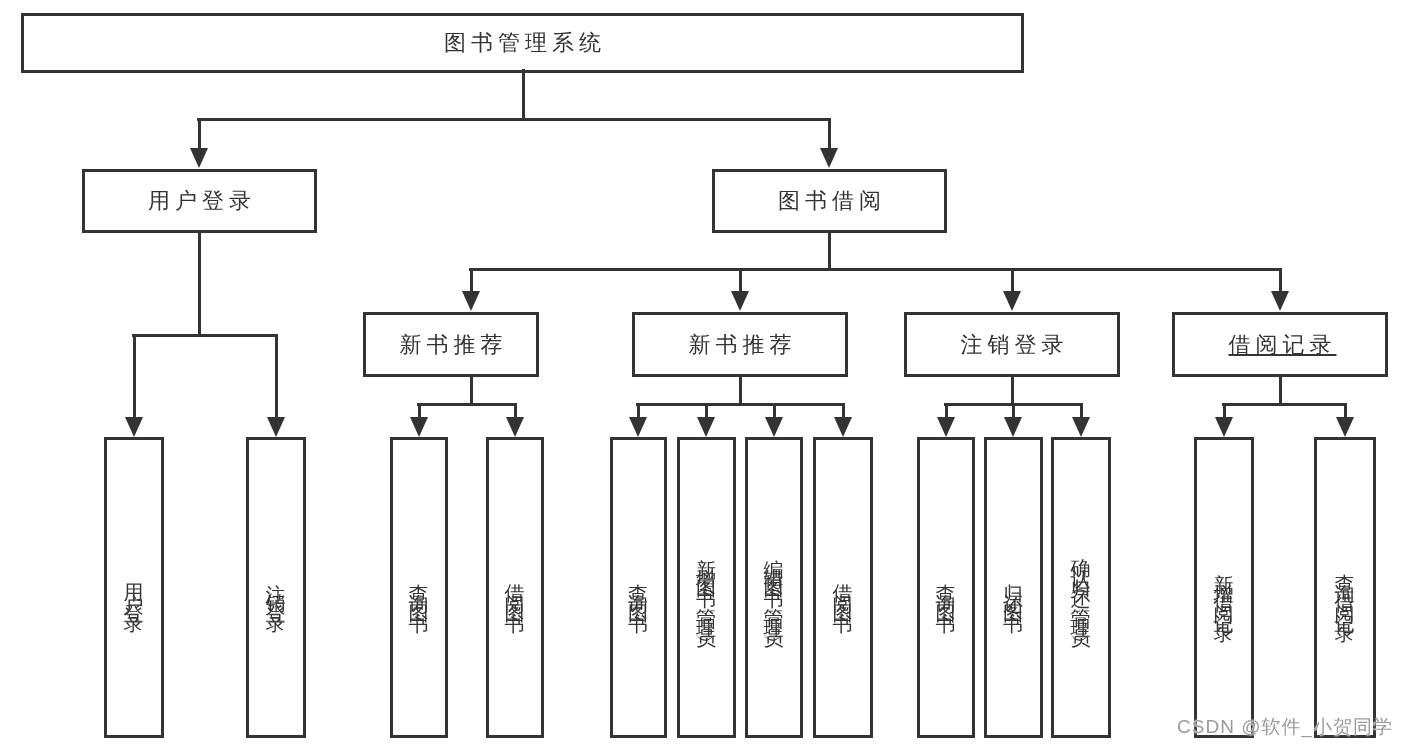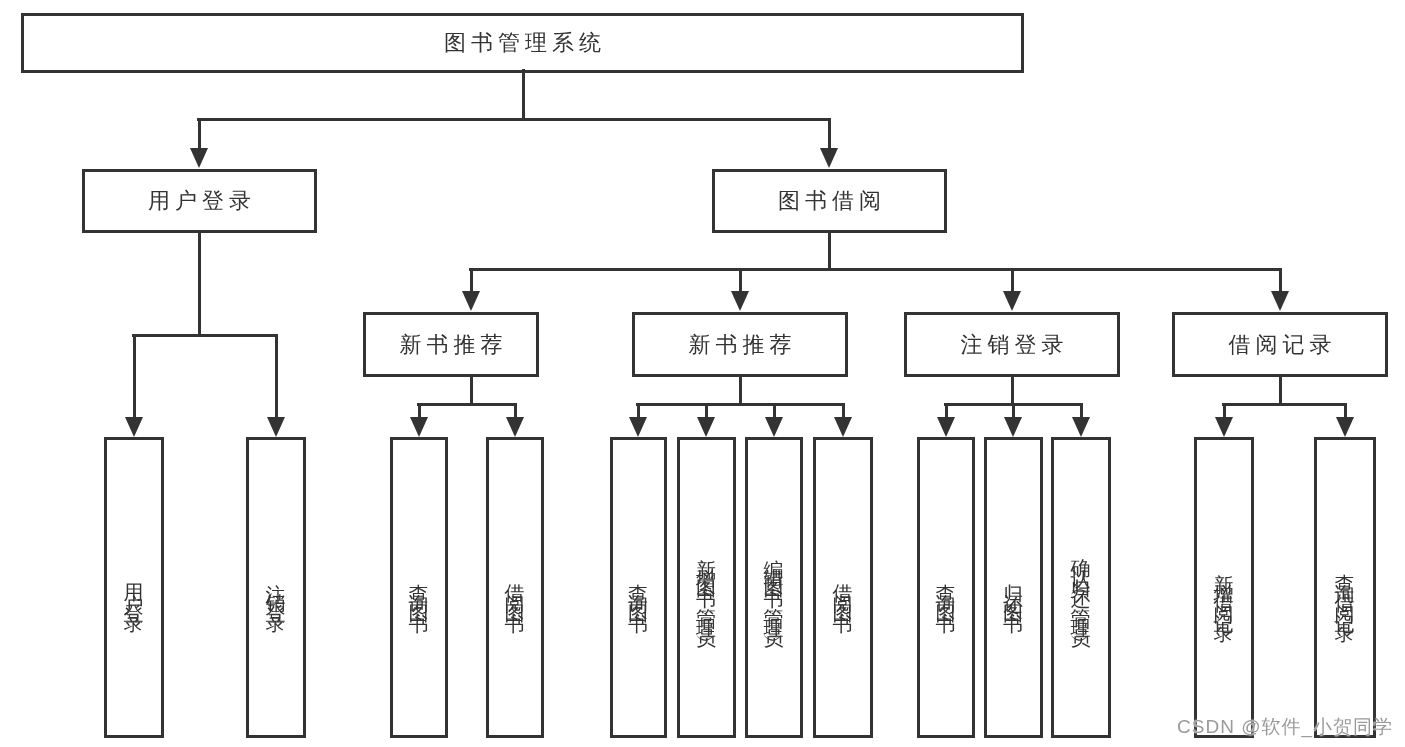--- a/index.html
+++ b/index.html
@@ -83,21 +83,21 @@
 </div>
 
 <div class="box" style="left:632px;top:312px;width:216px;height:65px;">
   <span class="hlabel">新书推荐</span>
 </div>
 
 <div class="box" style="left:904px;top:312px;width:216px;height:65px;">
   <span class="hlabel">注销登录</span>
 </div>
 
-<div class="box" style="left:1172px;top:312px;width:216px;height:65px;">
+<div class="box" style="left:1172px;top:312px;width:216px;height:65px;text-decoration:underline;">
   <span class="hlabel">借阅记录</span>
 </div>
 
 <div class="box leaf" style="left:104px;top:437px;width:60px;height:301px;">
   <span class="vlabel">用户登录</span>
 </div>
 
 <div class="box leaf" style="left:246px;top:437px;width:60px;height:301px;">
   <span class="vlabel">注销登录</span>
 </div>

